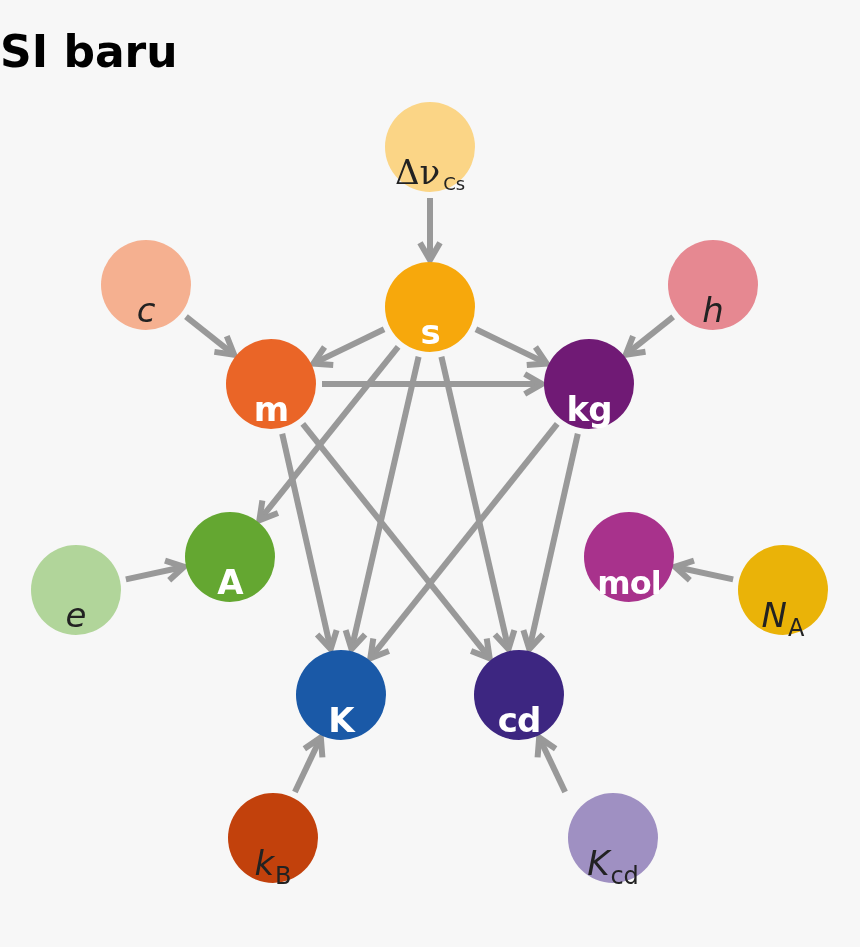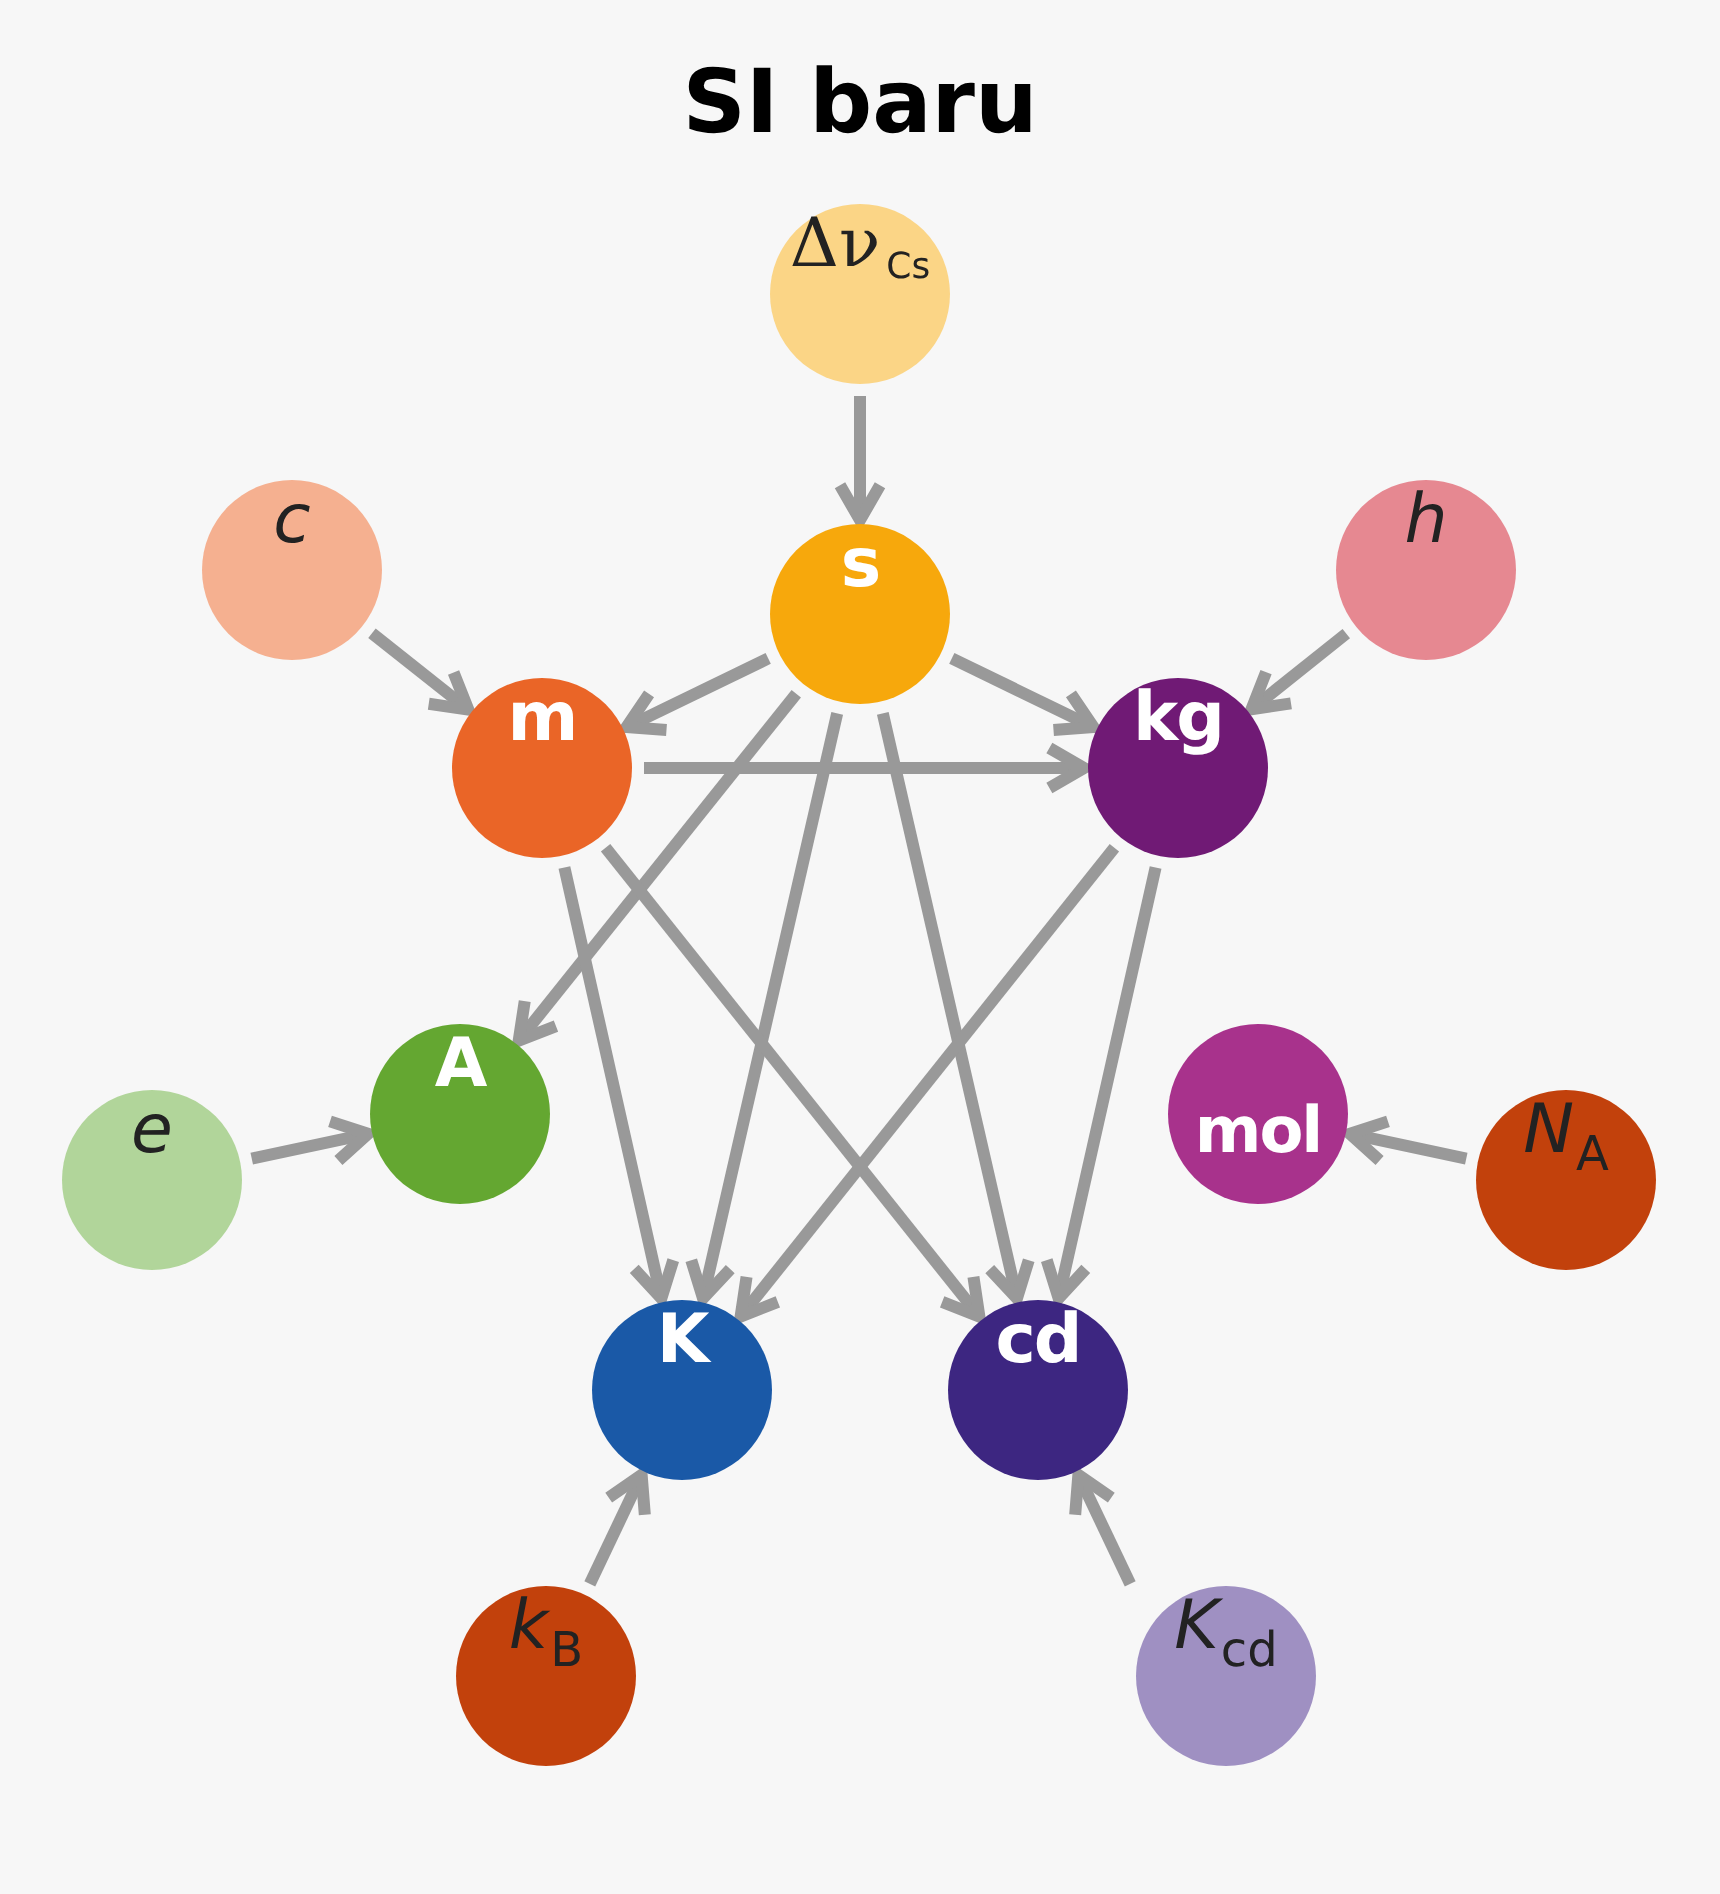--- a/index.html
+++ b/index.html
@@ -6,33 +6,32 @@
   body {
     width: 860px; height: 947px;
     background: #f7f7f7;
     position: relative;
     overflow: hidden;
     font-family: "DejaVu Sans", sans-serif;
   }
   .title {
     position: absolute;
     left: 0; top: 30px; width: 860px;
-    text-align: center;
     font-family: "DejaVu Sans", sans-serif;
     font-weight: bold;
     font-size: 44px;
     color: #000;
     line-height: 1;
   }
   svg.edges { position: absolute; left: 0; top: 0; }
   .node {
     position: absolute;
     width: 90px; height: 90px;
     border-radius: 50%;
-    display: flex; align-items: flex-start; justify-content: center;
+    display: flex; align-items: flex-end; justify-content: center;
     transform: translate(-50%, -50%);
   }
   .unit {
     color: #ffffff;
     font-family: "DejaVu Sans", sans-serif;
     font-weight: bold;
     font-size: 34px;
     letter-spacing: -1px;
   }
   .unit.small { font-size: 32px; margin-top: 34px; }
@@ -109,21 +108,21 @@
 </div>
 <div class="node" id="n-c" style="left: 146px; top: 285px; background: rgb(245, 176, 144);">
   <span class="const"><span>c</span></span>
 </div>
 <div class="node" id="n-h" style="left: 713px; top: 285px; background: rgb(230, 136, 145);">
   <span class="const"><span>h</span></span>
 </div>
 <div class="node" id="n-e" style="left: 76px; top: 590px; background: rgb(177, 213, 154);">
   <span class="const"><span>e</span></span>
 </div>
-<div class="node" id="n-NA" style="left: 783px; top: 590px; background: #c2410c;">
+<div class="node" id="n-NA" style="left: 783px; top: 590px; background: #eab308;">
   <span class="const"><span>N</span><span class="sub">A</span></span>
 </div>
 <div class="node" id="n-kB" style="left: 273px; top: 838px; background: #c2410c;">
   <span class="const"><span>k</span><span class="sub">B</span></span>
 </div>
 <div class="node" id="n-Kcd" style="left: 613px; top: 838px; background: rgb(159, 144, 194);">
   <span class="const"><span>K</span><span class="sub">cd</span></span>
 </div>
 
 <div class="node" id="n-s" style="left: 430px; top: 307px; background: rgb(247, 168, 12);">

